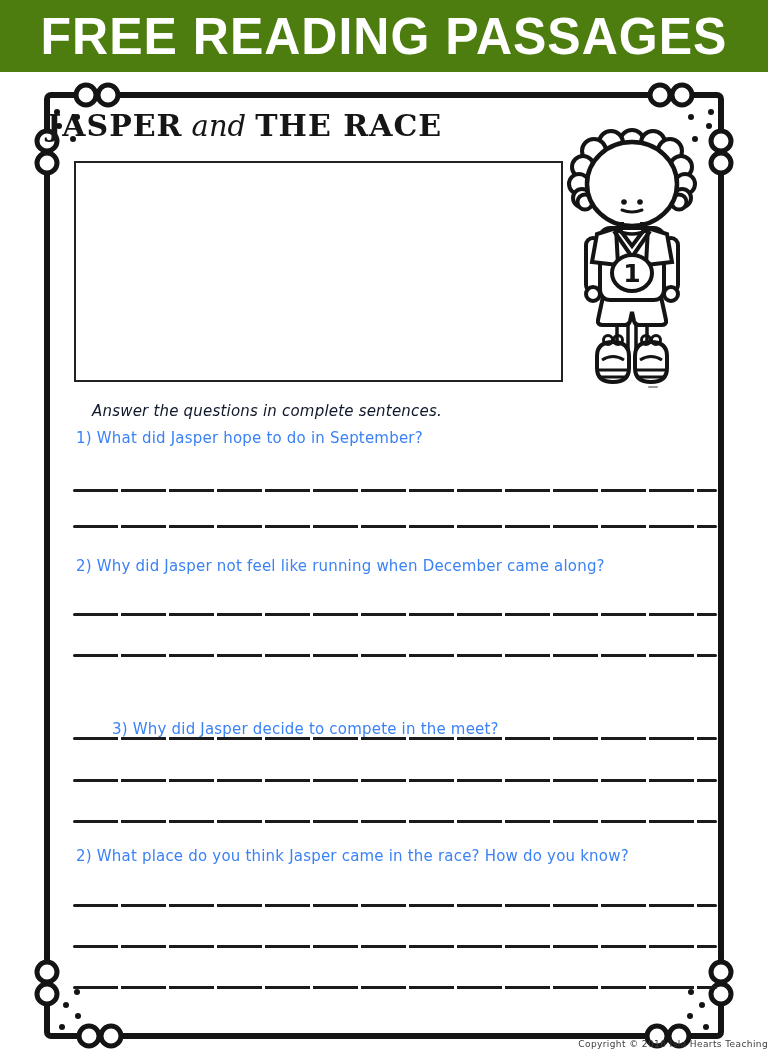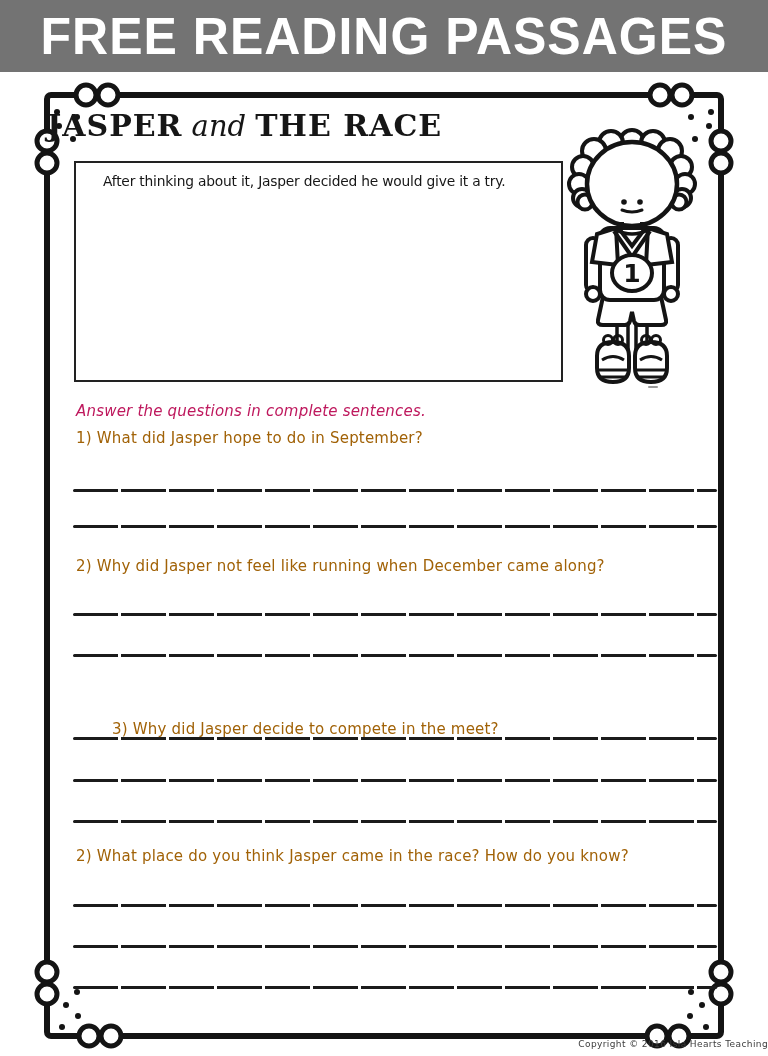--- a/index.html
+++ b/index.html
@@ -2,21 +2,21 @@
 <html><head>
 <meta charset="utf-8">
 <style>
   html,body{margin:0;padding:0;}
   body{
     width:768px;height:1056px;background:#ffffff;position:relative;
     font-family:"DejaVu Sans", sans-serif;color:#1a1a1a;overflow:hidden;
   }
   
   .banner{
-    position:absolute;top:0;left:0;width:768px;height:72px;background:#737373;
+    position:absolute;top:0;left:0;width:768px;height:72px;background:#4d7c0f;
     display:flex;align-items:center;justify-content:center;
   }
   .banner-title{
     color:#ffffff;font-family:"Liberation Sans",sans-serif;font-weight:700;
     font-size:50px;letter-spacing:1px;white-space:nowrap;transform:scaleY(1.04);
   }
   
   .border-svg{position:absolute;top:0;left:0;overflow:visible;}
   
   .ws-title{
@@ -39,24 +39,24 @@
   }
   .passage-box p{
     margin:0;font-size:13.8px;line-height:27.4px;letter-spacing:-0.2px;
     text-indent:15px;color:#171717;
   }
   
   .runner{position:absolute;left:570px;top:134px;overflow:visible;}
   .sig-mark{position:absolute;left:648px;top:386px;width:10px;height:2px;background:#9a9a9a;border-radius:1px;}
   
   .instruction{
-    position:absolute;left:76px;top:402px;font-style:italic;font-size:15px;
-    letter-spacing:0.2px;color:#be185d;
-  }
-  .q-label{position:absolute;left:76px;font-size:15px;letter-spacing:0.2px;color:#a16207;white-space:nowrap;}
+    position:absolute;left:92px;top:402px;font-style:italic;font-size:15px;
+    letter-spacing:0.2px;color:#0f172a;
+  }
+  .q-label{position:absolute;left:76px;font-size:15px;letter-spacing:0.2px;color:#3b82f6;white-space:nowrap;}
   .q1{top:429px;} .q2{top:557px;} .q3{top:720px;margin-left:36px;} .q4{top:847px;}
   .answer-line{
     position:absolute;left:73px;width:644px;height:3px;border-radius:2px;
     background:repeating-linear-gradient(90deg,#1b1b1b 0 45px,rgba(27,27,27,0) 45px 48px);
   }
   
   .footer{
     position:absolute;left:0;top:1039px;width:768px;text-align:right;
     font-size:9px;letter-spacing:0.4px;color:#3c3c3c;
   }
@@ -112,21 +112,20 @@
   </g>
 </svg>
 
 <div class="ws-title">
   <span class="caps">JASPER</span>
   <span class="script">and</span>
   <span class="caps">THE RACE</span>
 </div>
 
 <div class="passage-box">
-  <p>After thinking about it, Jasper decided he would give it a try.</p>
 </div>
 
 <svg class="runner" width="124" height="252" viewBox="0 0 124 252">
 
   <g fill="#ffffff" stroke="#141414" stroke-width="4">
     <circle cx="62" cy="8" r="12"></circle>
       <circle cx="41" cy="9" r="12"></circle>
       <circle cx="83" cy="9" r="12"></circle>
     <circle cx="24" cy="17" r="12"></circle>
       <circle cx="100" cy="17" r="12"></circle>

